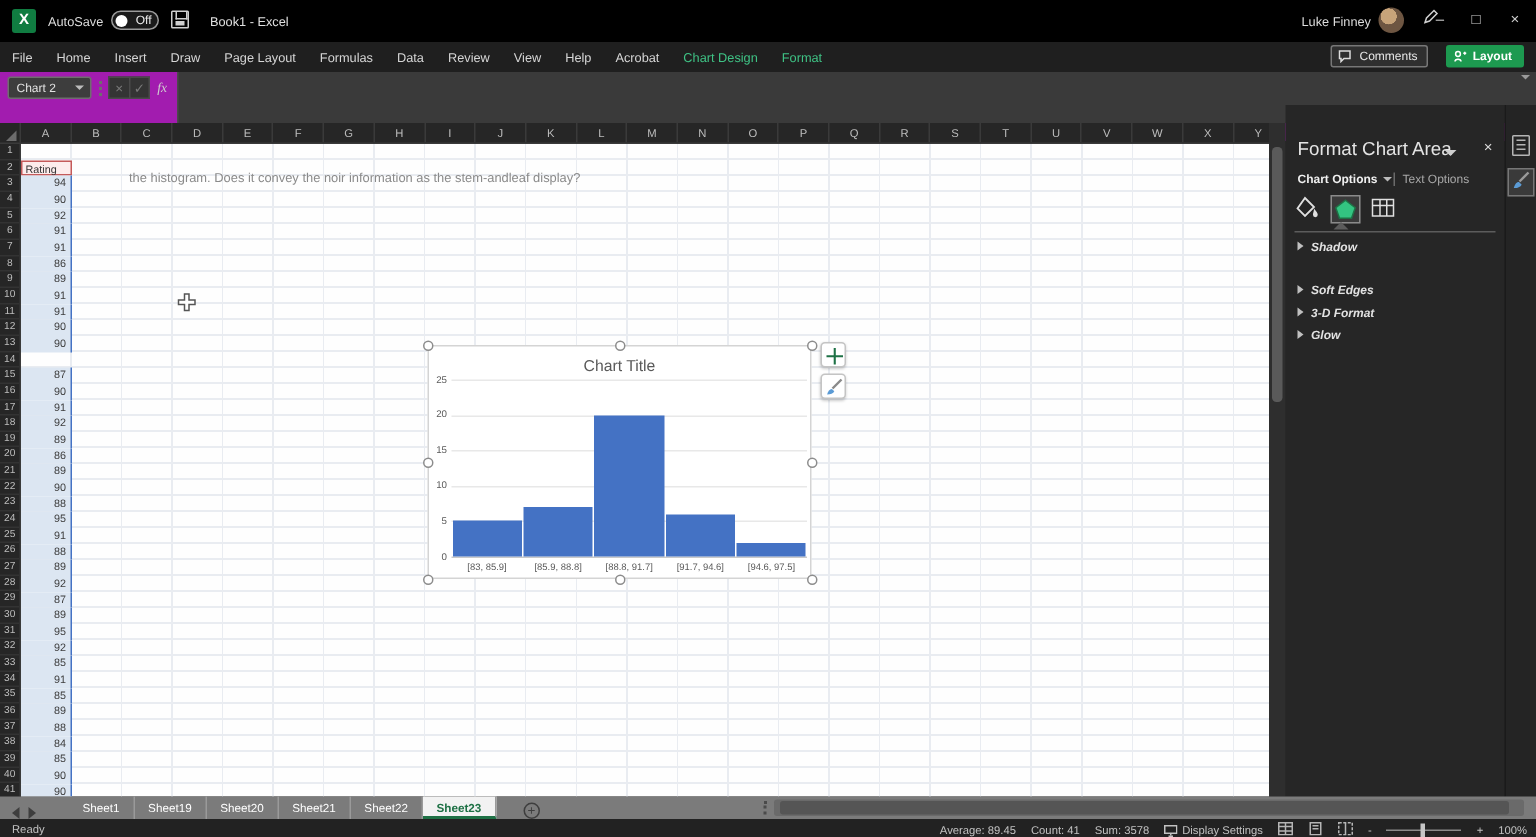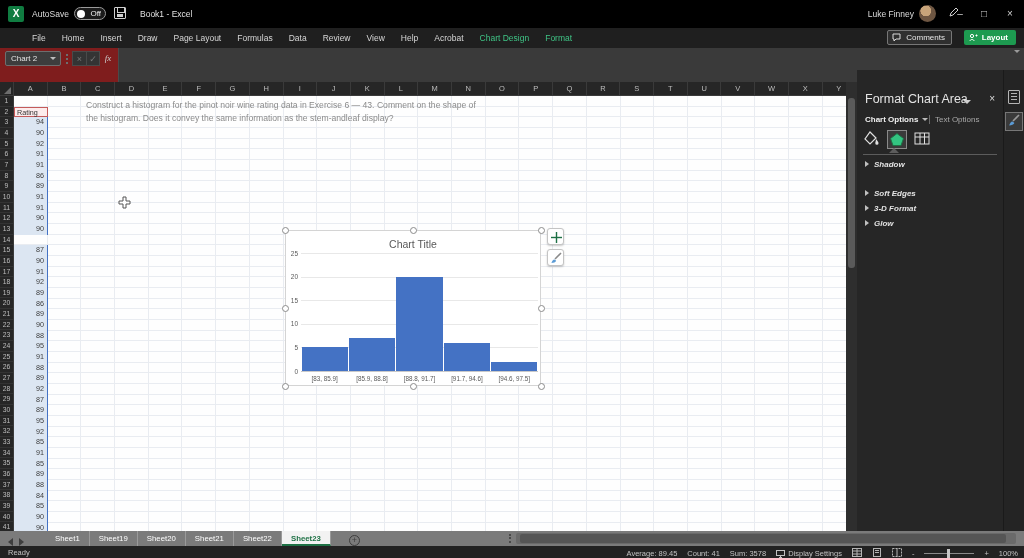--- a/index.html
+++ b/index.html
@@ -27,21 +27,21 @@
   
   .tabrow { position:absolute; left:0; top:28px; width:1024px; height:20px; background:#1f1f1f; display:flex; align-items:center; }
   .rtab { padding:0 8px; font-size:8.5px; color:#d6d6d6; line-height:20px; white-space:nowrap; }
   .rtab.ctx { color:#3fc385; }
   .comments-btn { position:absolute; right:72px; top:30px; height:15px; border:1px solid #777; border-radius:2px; background:#2f2f2f; color:#e6e6e6; font-size:8px; line-height:13px; padding:0 6px 0 18px; }
   .comments-btn svg { position:absolute; left:4px; top:2px; }
   .share-btn { position:absolute; right:8px; top:30px; height:15px; border-radius:2px; background:#1d9a50; color:#fff; font-size:8px; font-weight:bold; line-height:15px; padding:0 8px 0 18px; }
   .share-btn svg { position:absolute; left:5px; top:3px; }
 
   
-  .chrome { position:absolute; left:0; top:48px; width:1024px; height:46px; background:#7f1d1d; }
+  .chrome { position:absolute; left:0; top:48px; width:1024px; height:46px; background:#a21caf; }
   .namebox { position:absolute; left:5px; top:3px; width:56px; height:15px; background:#3d3d3d; border:1px solid #6e6e6e; border-radius:2px; color:#e2e2e2; font-size:8px; line-height:13px; padding-left:5px; }
   .namebox .nb-caret { position:absolute; right:4px; top:5px; width:0; height:0; border-left:3px solid transparent; border-right:3px solid transparent; border-top:3px solid #bdbdbd; }
   .vdots { position:absolute; left:66px; top:6px; height:10px; border-left:2px dotted #6e6e6e; }
   .fb-cancel { position:absolute; left:72px; top:3px; width:14px; height:15px; color:#787878; font-size:9px; text-align:center; line-height:15px; background:#343434; border:1px solid #4a4a4a; border-right:none; }
   .fb-enter { position:absolute; left:86px; top:3px; width:14px; height:15px; color:#787878; font-size:9px; text-align:center; line-height:15px; background:#343434; border:1px solid #4a4a4a; }
   .fb-fx { position:absolute; left:101px; top:3px; width:14px; height:15px; color:#cfcfcf; font-size:9px; font-style:italic; font-family:"Liberation Serif","DejaVu Serif",serif; text-align:center; line-height:15px; }
   .formulabar { position:absolute; left:118px; top:0; width:906px; height:34px; background:#3a3a3a; border-left:1px solid #4a4a4a; }
   .fb-chev { position:absolute; right:4px; top:2px; width:0; height:0; border-left:3px solid transparent; border-right:3px solid transparent; border-top:3px solid #9a9a9a; }
 
   
@@ -142,21 +142,21 @@
           <path d="M1 9 L2 6 L7 1 L9 3 L4 8 Z" fill="none" stroke="#cfcfcf" stroke-width="1"></path>
         </svg>
     </div>
 
     <div class="tb-btn" style="right:52px; width:24px;">–</div>
     <div class="tb-btn" style="right:28px; width:24px;">□</div>
     <div class="tb-btn" style="right:2px; width:24px;">×</div>
   </div>
 
   <div class="tabrow">
-    <div id="ribbon-tabs" style="display:flex;padding-left:24px;">
+    <div id="ribbon-tabs" style="display:flex;">
         <div class="rtab">File</div>
         <div class="rtab">Home</div>
         <div class="rtab">Insert</div>
         <div class="rtab">Draw</div>
         <div class="rtab">Page Layout</div>
         <div class="rtab">Formulas</div>
         <div class="rtab">Data</div>
         <div class="rtab">Review</div>
         <div class="rtab">View</div>
         <div class="rtab">Help</div>
@@ -304,22 +304,21 @@
       <div class="cellA val" style="top: 341.312px;">85</div>
       <div class="cellA val" style="top: 351.978px;">91</div>
       <div class="cellA val" style="top: 362.644px;">85</div>
       <div class="cellA val" style="top: 373.31px;">89</div>
       <div class="cellA val" style="top: 383.976px;">88</div>
       <div class="cellA val" style="top: 394.642px;">84</div>
       <div class="cellA val" style="top: 405.308px;">85</div>
       <div class="cellA val" style="top: 415.974px;">90</div>
       <div class="cellA val" style="top: 426.64px;">90</div>
     </div>
-  <div class="note" style="top:100px;">Construct a histogram for the pinot noir wine rating data in Exercise 6 — 43. Comment on the shape of</div>
-  <div class="note" style="top:113px;">the histogram. Does it convey the same information as the stem-andleaf display?</div>
+  <div class="note" style="top:113px;">the histogram. Does it convey the noir information as the stem-andleaf display?</div>
   <div class="cellcursor">
     <svg width="13" height="13" viewBox="0 0 13 13">
         <path d="M5 1 h3 v4 h4 v3 h-4 v4 h-3 v-4 h-4 v-3 h4 z" fill="#fff" stroke="#555" stroke-width="1"></path>
       </svg>
   </div>
 
   <div class="chart">
     <div class="chart-title">Chart Title</div>
     <div id="chart-grid">
         <div class="ytick" style="top: 136.5px;">0</div>

